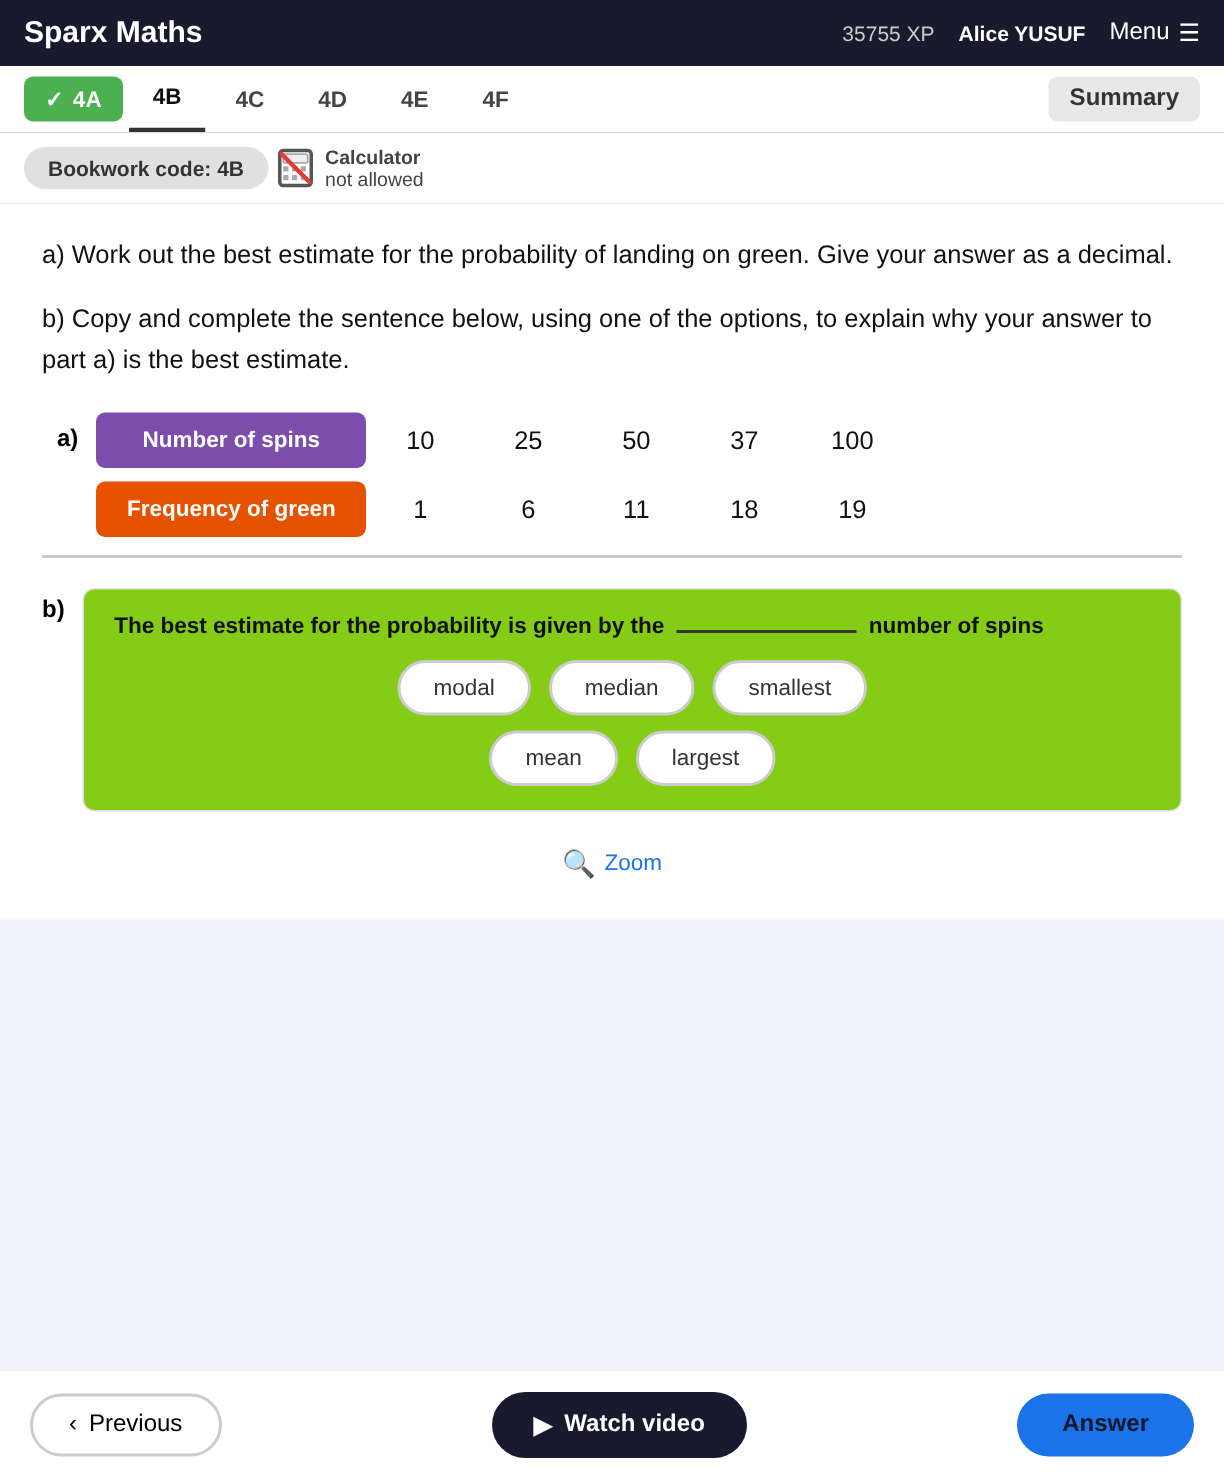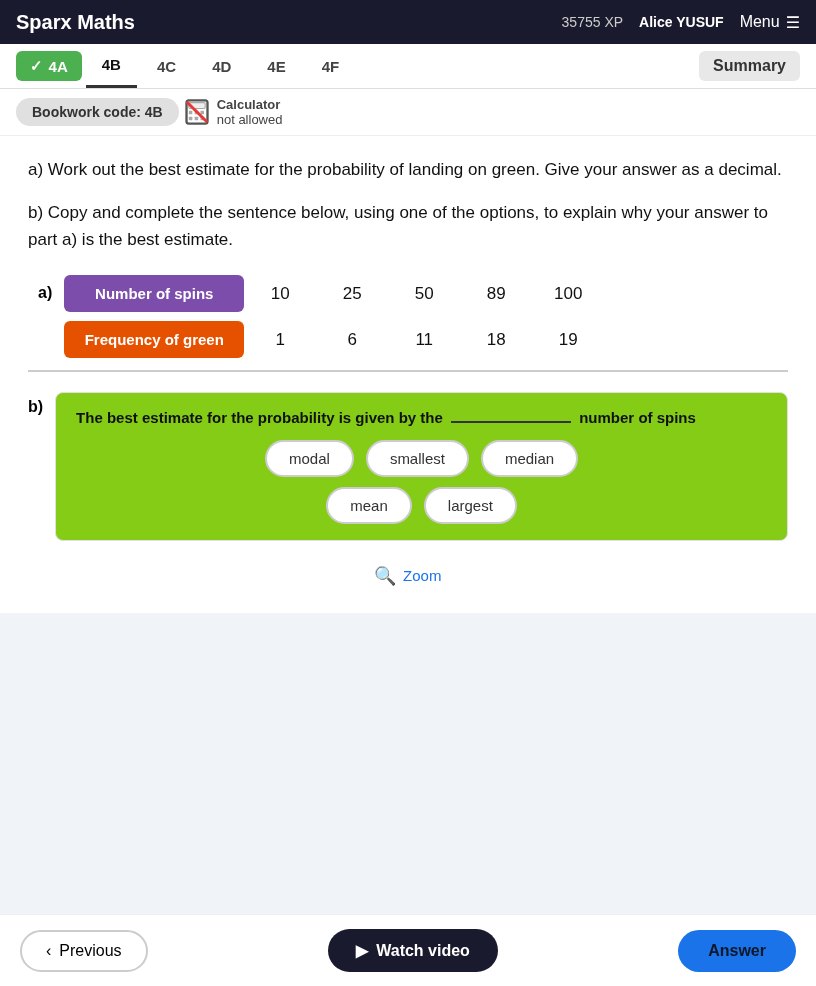--- a/index.html
+++ b/index.html
@@ -378,21 +378,21 @@
       <div style="display:flex;align-items:flex-start;gap:8px;">
         <span style="font-size:16px;font-weight:600;margin-top:10px;margin-right:4px;">a)</span>
         <div class="spinner-table">
 
           <div class="table-row-item">
             <div class="row-header purple">Number of spins</div>
             <div class="row-cells">
               <span class="cell">10</span>
               <span class="cell">25</span>
               <span class="cell">50</span>
-              <span class="cell">89</span>
+              <span class="cell">37</span>
               <span class="cell">100</span>
             </div>
           </div>
 
           <div class="table-row-item">
             <div class="row-header orange">Frequency of green</div>
             <div class="row-cells">
               <span class="cell">1</span>
               <span class="cell">6</span>
               <span class="cell">11</span>
@@ -413,24 +413,24 @@
           <span>The best estimate for the probability is given by the</span>
           <span style="border-bottom:2px solid #333;display:inline-block;width:120px;margin:0 4px;"></span>
           <span>number of spins</span>
         </div>
         <div class="options-grid">
           <div class="options-row">
             <button class="option-btn">
               <span>modal</span>
             </button>
             <button class="option-btn">
-              <span>smallest</span>
+              <span>median</span>
             </button>
             <button class="option-btn">
-              <span>median</span>
+              <span>smallest</span>
             </button>
           </div>
           <div class="options-row">
             <button class="option-btn">
               <span>mean</span>
             </button>
             <button class="option-btn">
               <span>largest</span>
             </button>
           </div>

